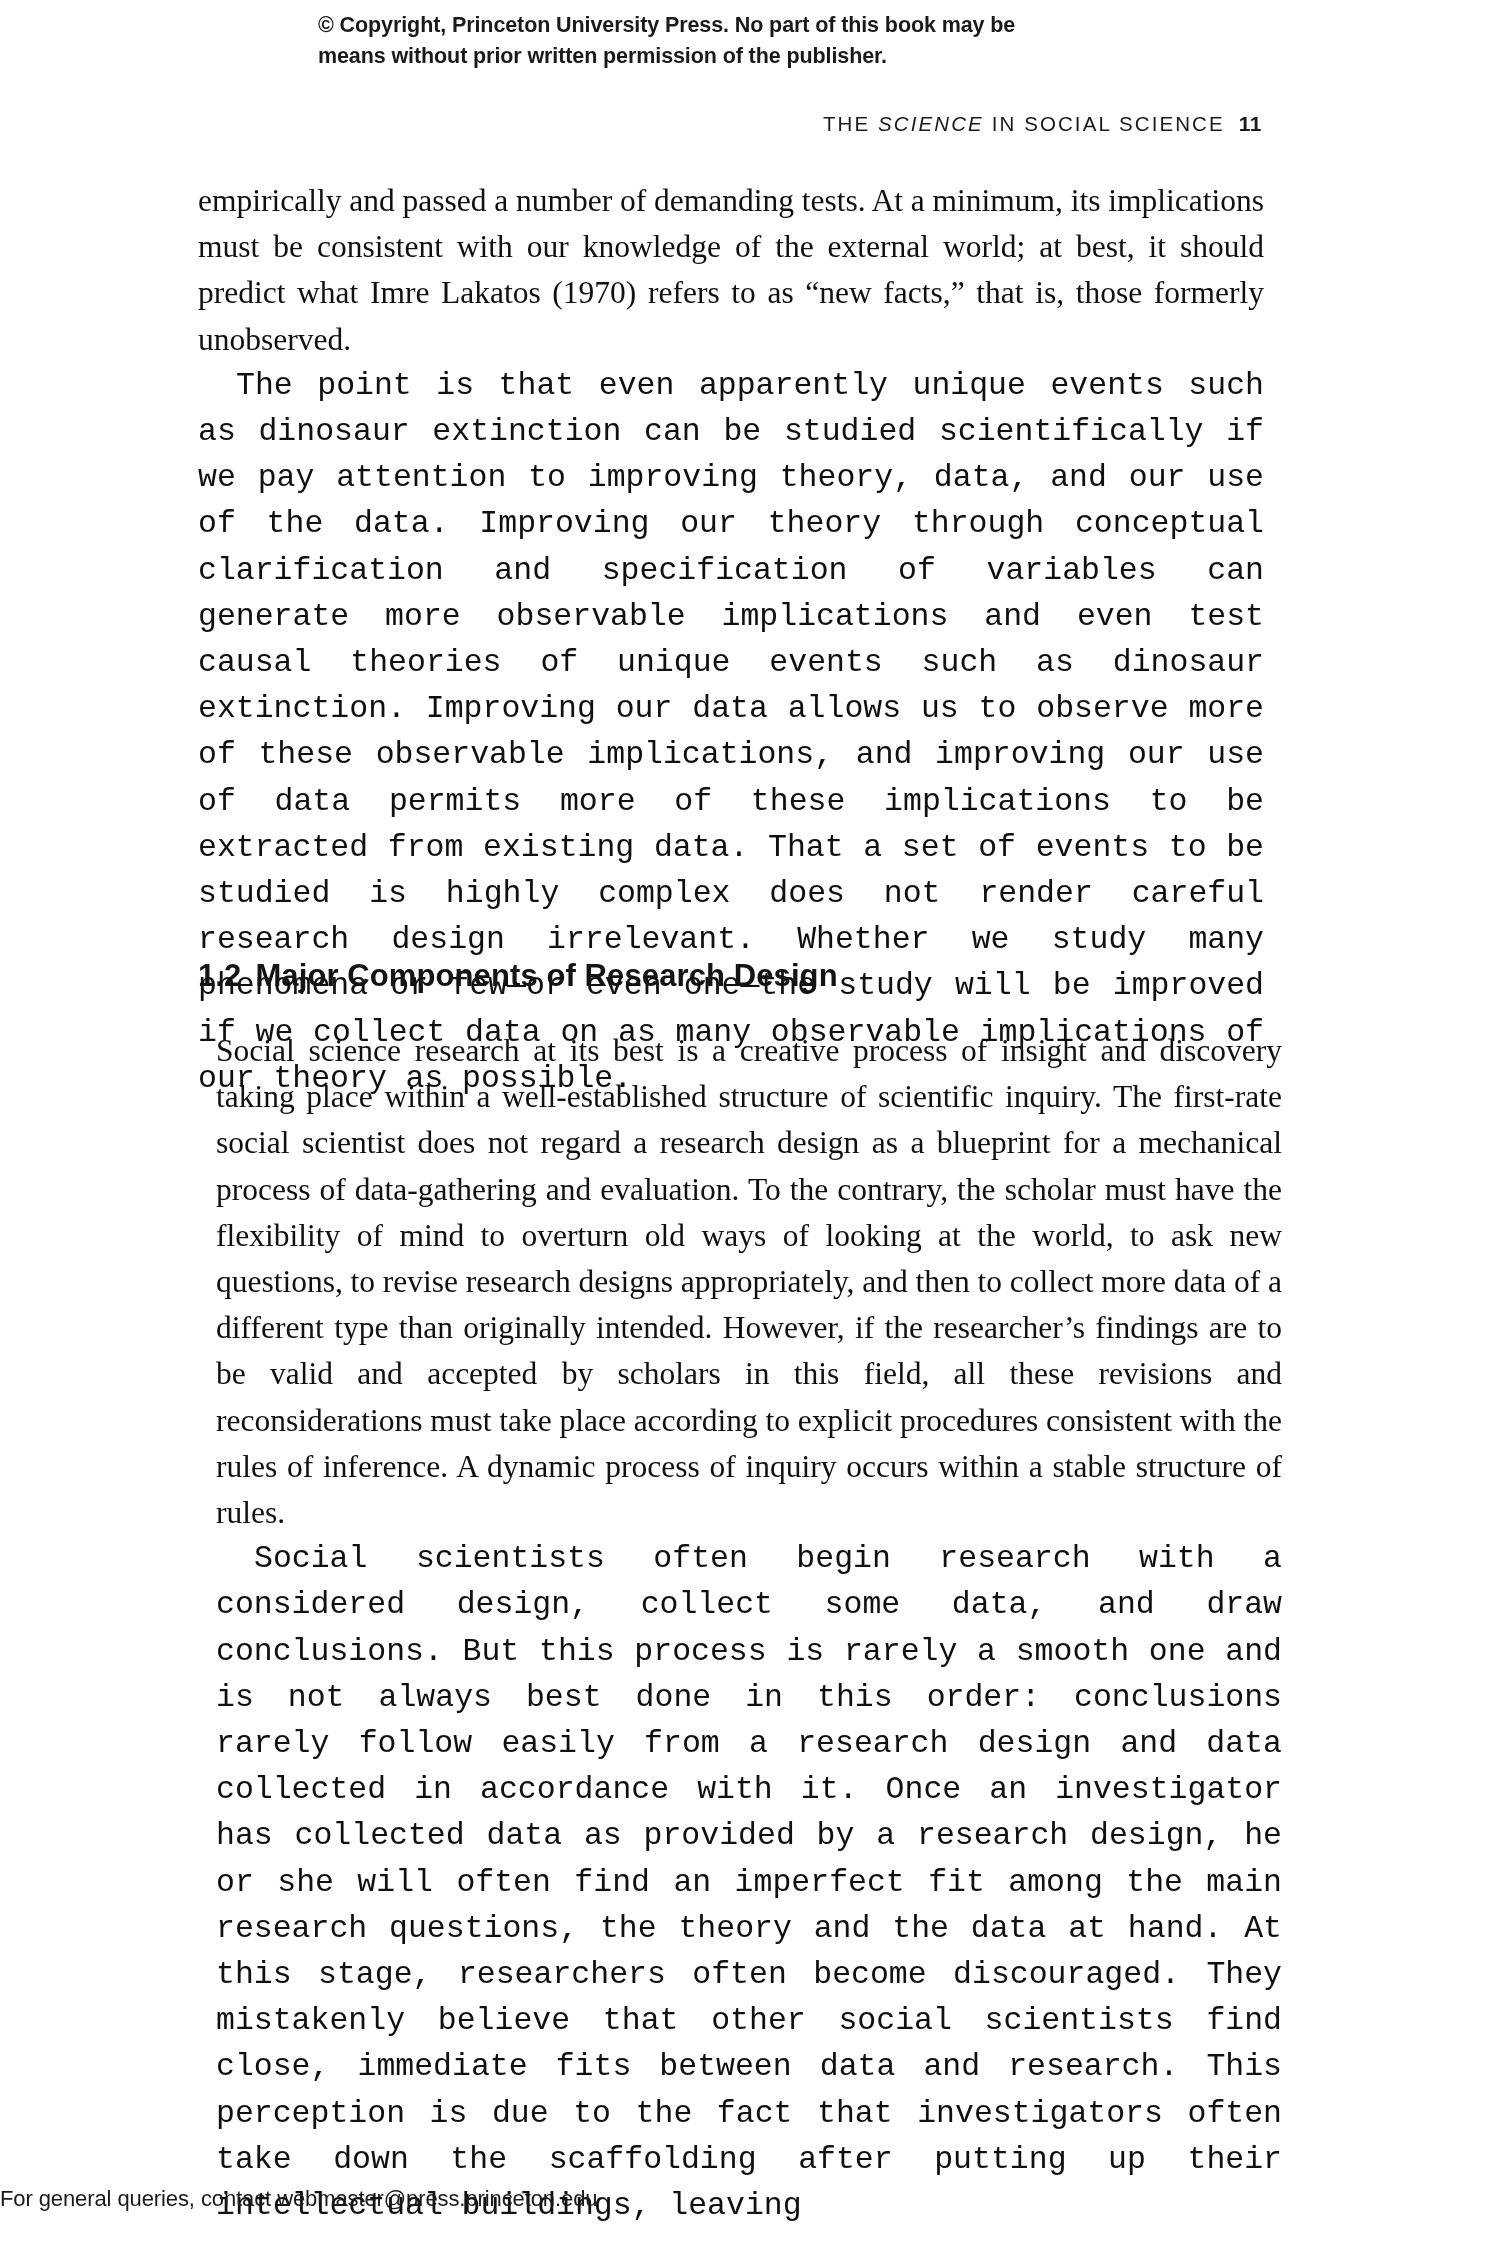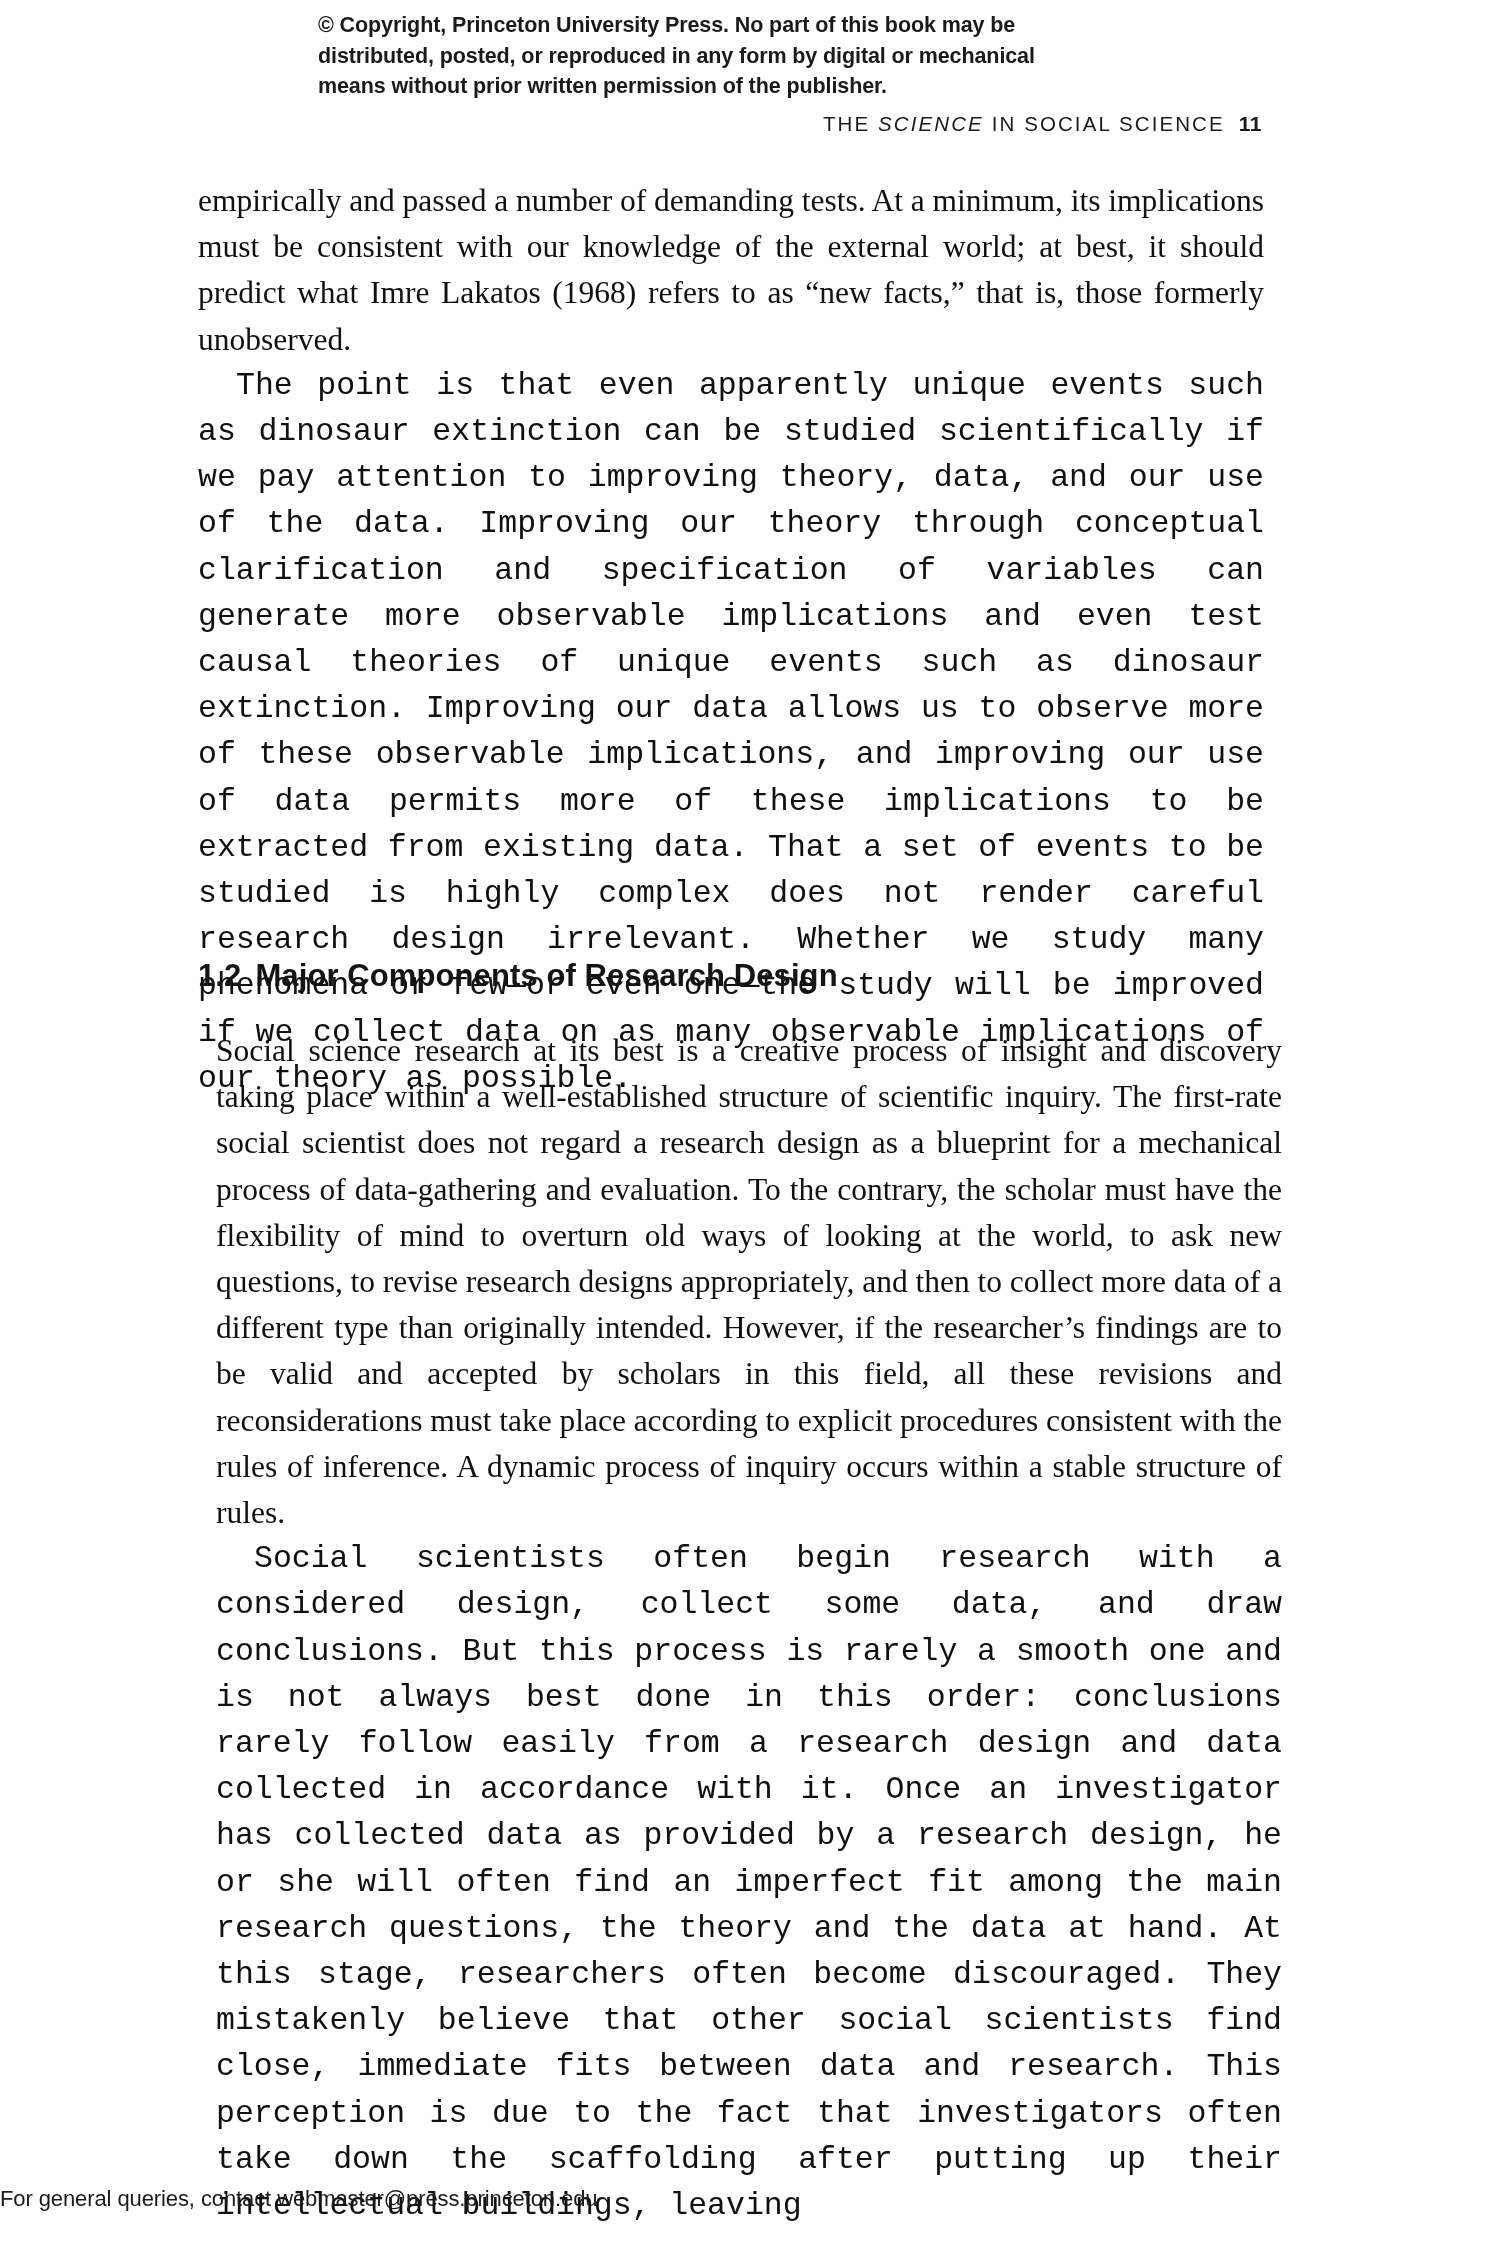--- a/index.html
+++ b/index.html
@@ -102,28 +102,27 @@
     font-size: 22px;
     color: #1a1a1a;
     letter-spacing: -0.1px;
   }
 </style>
 </head>
 <body style="background: rgb(255, 255, 255);">
 
 <div class="copyright-block">
   <span class="copyright-line">© Copyright, Princeton University Press. No part of this book may be</span>
-  <span class="copyright-line">distributed, posted, or reproduced in any form by digital or mechanical</span>
   <span class="copyright-line">means without prior written permission of the publisher.</span>
 </div>
 
 <div class="running-head"><span>THE </span><span class="rh-italic">SCIENCE</span><span> IN SOCIAL SCIENCE</span><span class="rh-page">11</span></div>
 
 <div class="block-top">
-  <p class="para">empirically and passed a number of demanding tests. At a minimum, its implications must be consistent with our knowledge of the external world; at best, it should predict what Imre Lakatos (1968) refers to as “new facts,” that is, those formerly unobserved.</p>
+  <p class="para">empirically and passed a number of demanding tests. At a minimum, its implications must be consistent with our knowledge of the external world; at best, it should predict what Imre Lakatos (1970) refers to as “new facts,” that is, those formerly unobserved.</p>
   <p class="para indent">The point is that even apparently unique events such as dinosaur extinction can be studied scientifically if we pay attention to improving theory, data, and our use of the data. Improving our theory through conceptual clarification and specification of variables can generate more observable implications and even test causal theories of unique events such as dinosaur extinction. Improving our data allows us to observe more of these observable implications, and improving our use of data permits more of these implications to be extracted from existing data. That a set of events to be studied is highly complex does not render careful research design irrelevant. Whether we study many phenomena or few—or even one—the study will be improved if we collect data on as many observable implications of our theory as possible.</p>
 </div>
 
 <h2 class="section-heading"><span class="sec-num">1.2</span><span>Major Components of Research Design</span></h2>
 
 <div class="block-mid">
   <p class="para">Social science research at its best is a creative process of insight and discovery taking place within a well-established structure of scientific inquiry. The first-rate social scientist does not regard a research design as a blueprint for a mechanical process of data-gathering and evaluation. To the contrary, the scholar must have the flexibility of mind to overturn old ways of looking at the world, to ask new questions, to revise research designs appropriately, and then to collect more data of a different type than originally intended. However, if the researcher’s findings are to be valid and accepted by scholars in this field, all these revisions and reconsiderations must take place according to explicit procedures consistent with the rules of inference. A dynamic process of inquiry occurs within a stable structure of rules.</p>
   <p class="para indent">Social scientists often begin research with a considered design, collect some data, and draw conclusions. But this process is rarely a smooth one and is not always best done in this order: conclusions rarely follow easily from a research design and data collected in accordance with it. Once an investigator has collected data as provided by a research design, he or she will often find an imperfect fit among the main research questions, the theory and the data at hand. At this stage, researchers often become discouraged. They mistakenly believe that other social scientists find close, immediate fits between data and research. This perception is due to the fact that investigators often take down the scaffolding after putting up their intellectual buildings, leaving</p>
 </div>
 

